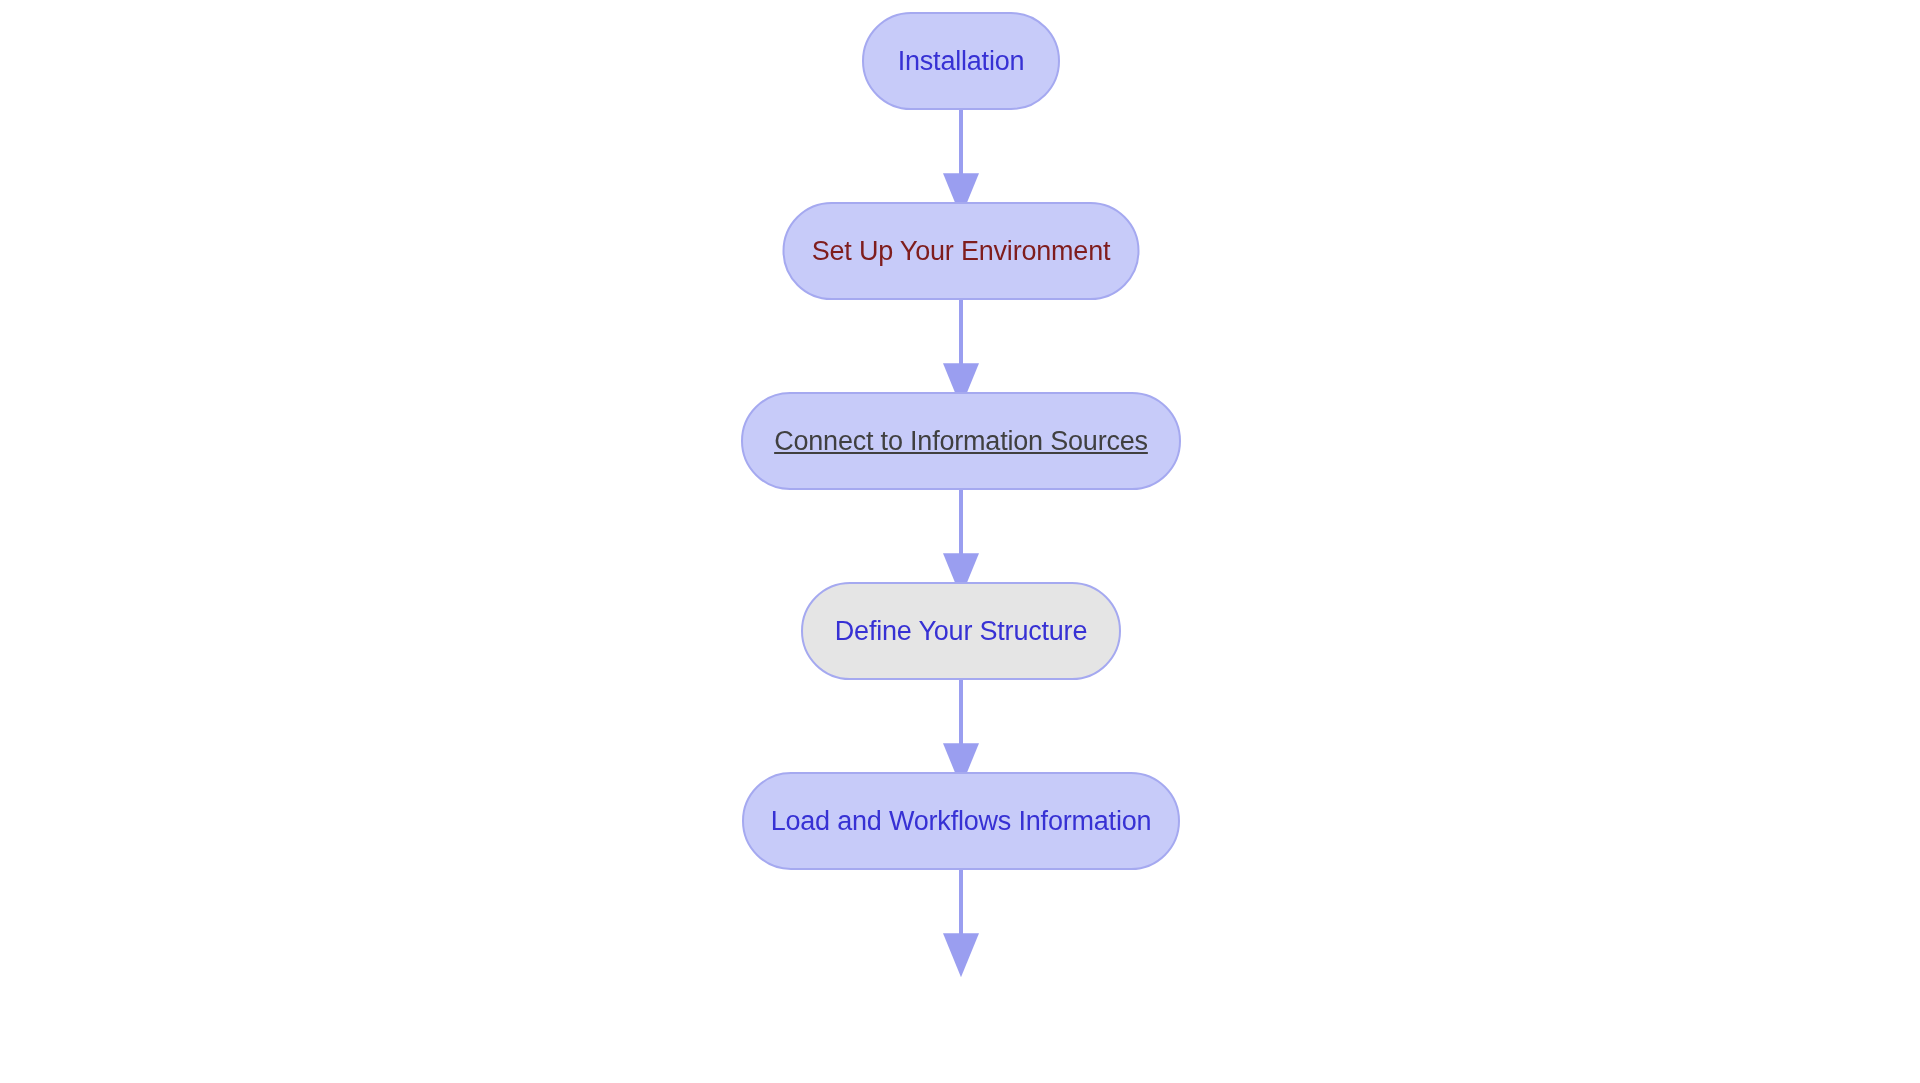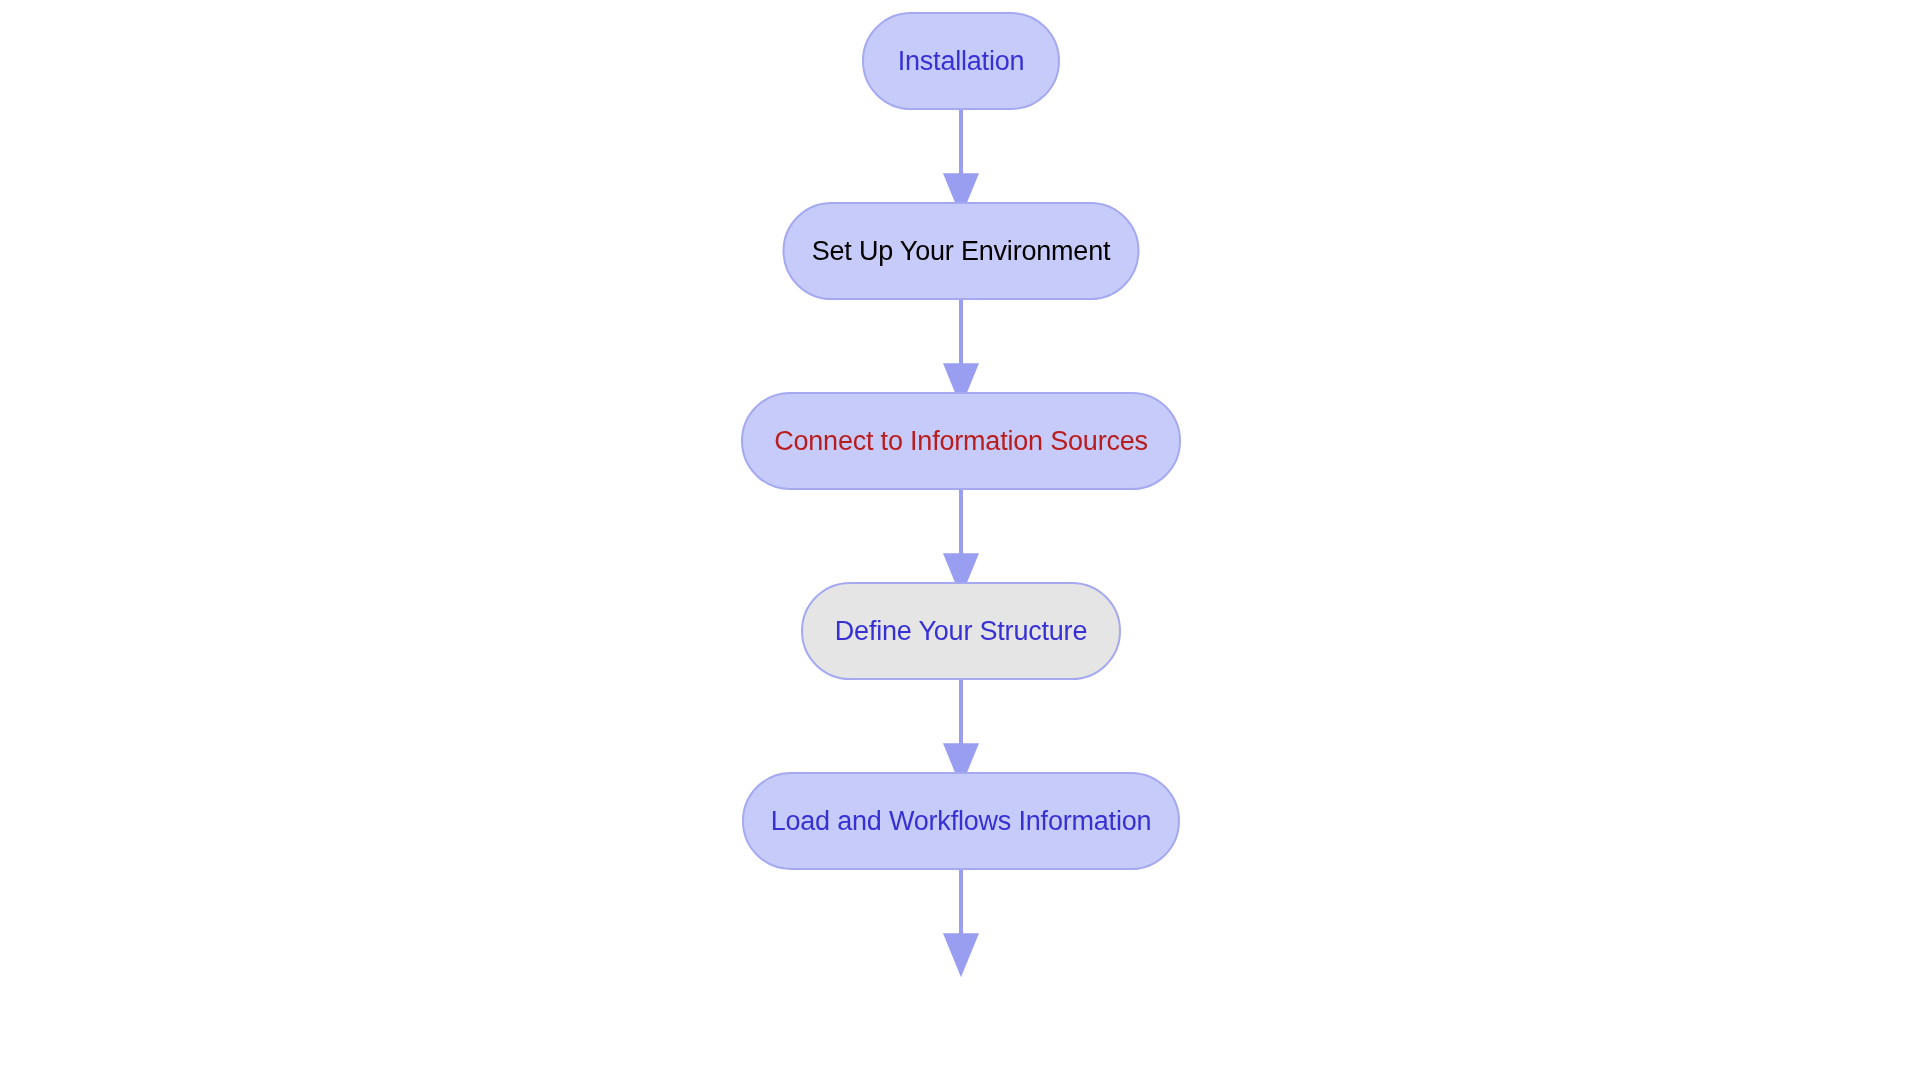--- a/index.html
+++ b/index.html
@@ -84,24 +84,24 @@
         <line x1="961" x2="961" y1="680" y2="744" stroke="#9a9ef0" stroke-width="4" marker-end="url(#arrowhead)"></line>
         <line x1="961" x2="961" y1="870" y2="934" stroke="#9a9ef0" stroke-width="4" marker-end="url(#arrowhead)"></line>
       </g>
   </svg>
 
   <div id="node-layer">
       <div class="flow-node" style="left: 961px; top: 12px; width: 198px; height: 98px; background: rgb(199, 203, 249); border-color: rgb(165, 169, 240);">
         <span class="flow-node-label" style="color: rgb(55, 49, 212);">Installation</span>
       </div>
       <div class="flow-node" style="left: 961px; top: 202px; width: 357px; height: 98px; background: rgb(199, 203, 249); border-color: rgb(165, 169, 240);">
-        <span class="flow-node-label" style="color: #000000;">Set Up Your Environment</span>
+        <span class="flow-node-label" style="color: #7f1d1d;">Set Up Your Environment</span>
       </div>
       <div class="flow-node" style="left: 961px; top: 392px; width: 440px; height: 98px; background: rgb(199, 203, 249); border-color: rgb(165, 169, 240);">
-        <span class="flow-node-label" style="color: #b91c1c;">Connect to Information Sources</span>
+        <span class="flow-node-label" style="color: #404040; text-decoration: underline;">Connect to Information Sources</span>
       </div>
       <div class="flow-node" style="left: 961px; top: 582px; width: 320px; height: 98px; background: #e5e5e5; border-color: rgb(165, 169, 240);">
         <span class="flow-node-label" style="color: rgb(55, 49, 212);">Define Your Structure</span>
       </div>
       <div class="flow-node" style="left: 961px; top: 772px; width: 438px; height: 98px; background: rgb(199, 203, 249); border-color: rgb(165, 169, 240);">
         <span class="flow-node-label" style="color: rgb(55, 49, 212);">Load and Workflows Information</span>
       </div>
     </div>
 
 </div>

